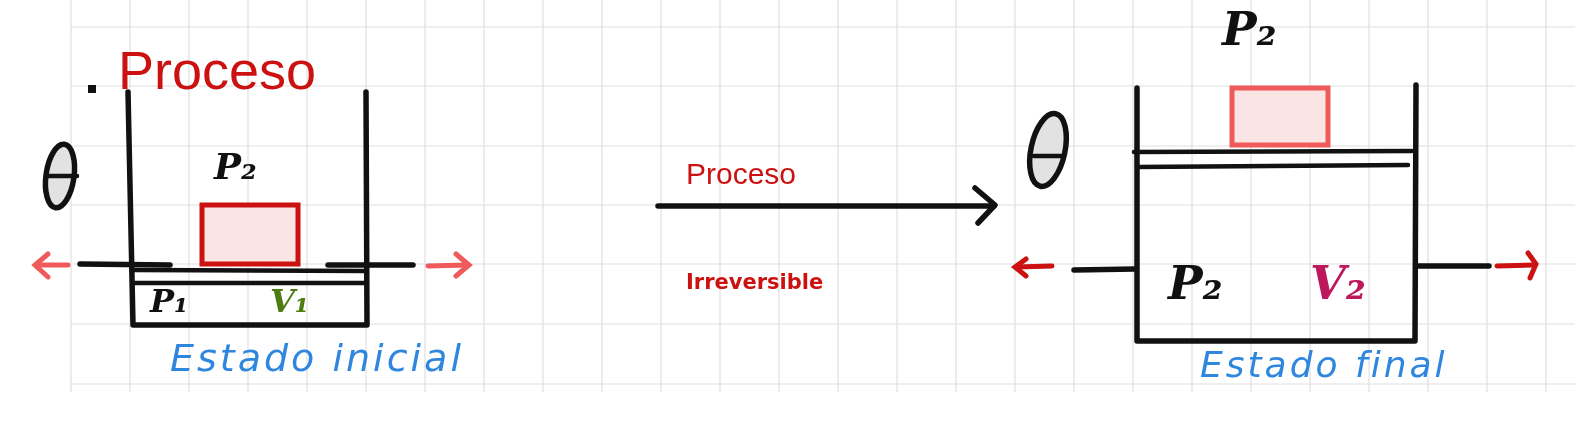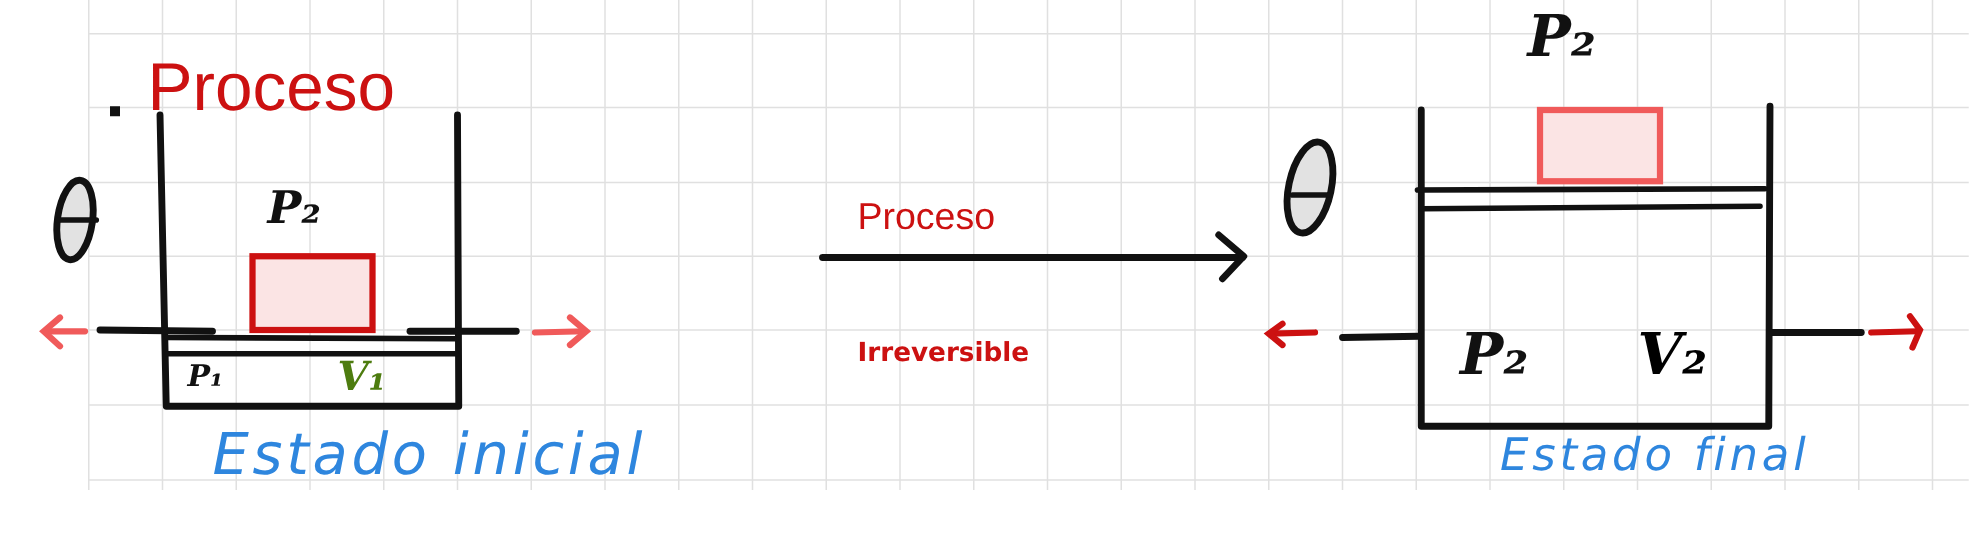--- a/index.html
+++ b/index.html
@@ -104,23 +104,23 @@
       <line x1="1497" y1="266" x2="1534" y2="265"></line>
         <path d="M1528 253 L1536 264 L1530 278"></path>
     </g>
   </g>
 </svg>
 
 <div class="dot" style="left:88px;top:85px;width:8px;height:8px;"></div>
 <div class="label-title" style="left:118px;top:40px;font-size:54px;line-height:60px;">Proceso</div>
 
 <div style="position:absolute;left:214px;top:145px;font-family:'DejaVu Serif',serif;font-style:italic;font-weight:bold;font-size:36px;color:#111;">P₂</div>
-<div style="position:absolute;left:150px;top:283px;font-family:'DejaVu Serif',serif;font-style:italic;font-weight:bold;font-size:24px;line-height:36px;color:#111;">P₁</div>
+<div style="position:absolute;left:150px;top:283px;font-family:'DejaVu Serif',serif;font-style:italic;font-weight:bold;font-size:32px;line-height:36px;color:#111;">P₁</div>
 <div style="position:absolute;left:270px;top:283px;font-family:'DejaVu Serif',serif;font-style:italic;font-weight:bold;font-size:32px;line-height:36px;color:#4d7c0f;">V₁</div>
-<div class="script" style="left:170px;top:336px;font-size:46px;">Estado inicial</div>
+<div class="script" style="left:170px;top:336px;font-size:38px;">Estado inicial</div>
 
 <div style="position:absolute;left:686px;top:157px;font-family:'Liberation Sans',sans-serif;font-size:30px;color:#cc1111;">Proceso</div>
 <div style="position:absolute;left:686px;top:238px;font-family:'DejaVu Sans',sans-serif;font-weight:bold;font-size:21px;color:#cc1111;margin-top:32px;">Irreversible</div>
 
 <div style="position:absolute;left:1222px;top:2px;font-family:'DejaVu Serif',serif;font-style:italic;font-weight:bold;font-size:46px;color:#111;">P₂</div>
 <div style="position:absolute;left:1168px;top:256px;font-family:'DejaVu Serif',serif;font-style:italic;font-weight:bold;font-size:46px;color:#111;">P₂</div>
-<div style="position:absolute;left:1310px;top:256px;font-family:'DejaVu Serif',serif;font-style:italic;font-weight:bold;font-size:46px;color:#000000;">V₂</div>
+<div style="position:absolute;left:1310px;top:256px;font-family:'DejaVu Serif',serif;font-style:italic;font-weight:bold;font-size:46px;color:#be185d;">V₂</div>
 <div class="script" style="left:1200px;top:344px;font-size:36px;text-align:center;">Estado final</div>
 
 </body></html>

